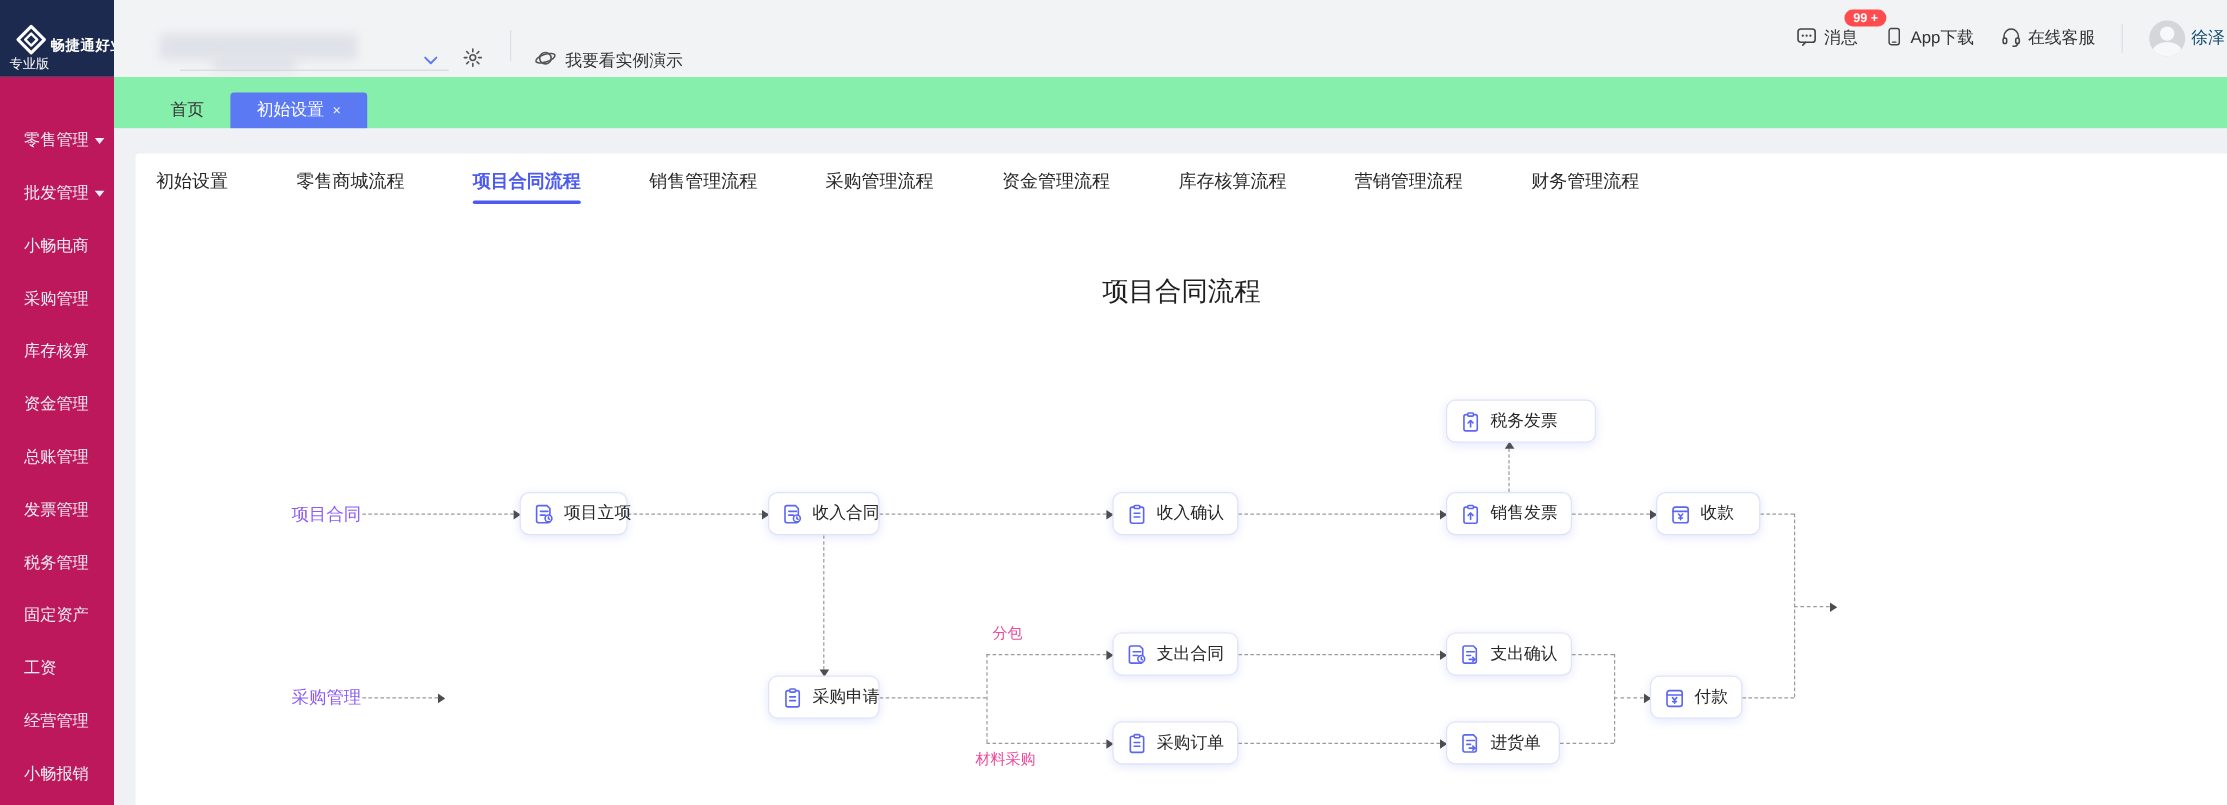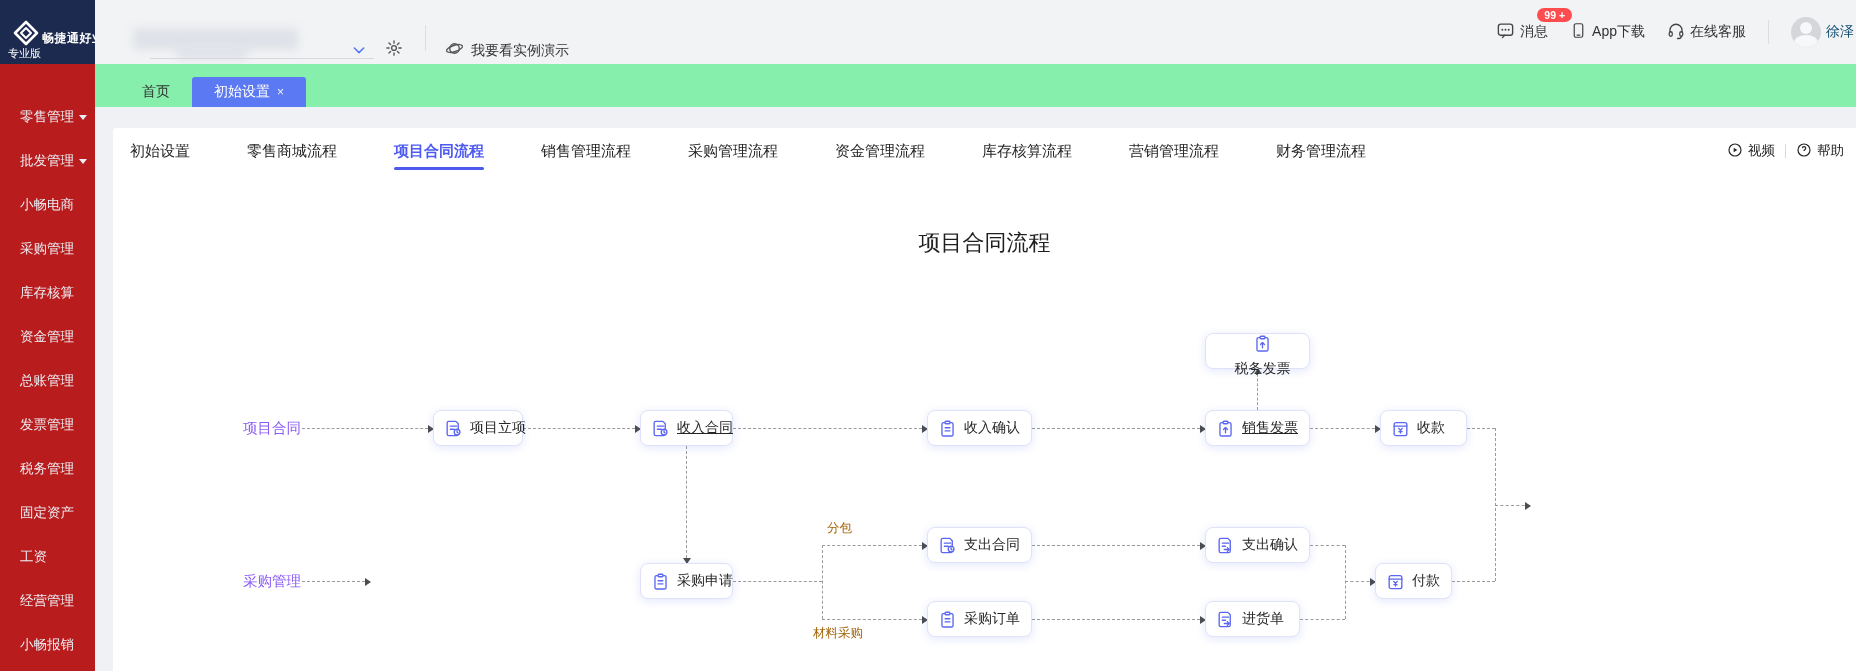--- a/index.html
+++ b/index.html
@@ -25,21 +25,21 @@
   .tb-item { display:flex; align-items:center; gap:5px; font-size:14px; color:#333; cursor:pointer; position:relative; white-space:nowrap; }
   .badge { position:absolute; top:-13px; right:-24px; background:#ff4d4f; color:#fff; font-size:10.5px; padding:1px 7px; border-radius:9px; font-weight:bold; }
   .tb-divider2 { width:1px; height:24px; background:#dcdee3; }
   .avatar { width:30px; height:30px; border-radius:50%; background:#d4d6da; position:relative; overflow:hidden; }
   .avatar::before { content:""; position:absolute; left:9px; top:5px; width:12px; height:12px; border-radius:50%; background:#f7f8f9; }
   .avatar::after { content:""; position:absolute; left:3px; top:18px; width:24px; height:16px; border-radius:50%; background:#f7f8f9; }
   .user-name { font-size:14px; color:#0c4a6e; }
 
   
   .body-row { display:flex; height:607px; }
-  .sidebar { width:95px; min-width:95px; background:#b91c1c; padding-top:31px; }
+  .sidebar { width:95px; min-width:95px; background:#be185d; padding-top:31px; }
   .side-item { height:44px; display:flex; align-items:center; padding-left:20px; color:#eceef5;
     font-size:13.5px; cursor:pointer; position:relative; white-space:nowrap; }
   .side-item .caret { margin-left:5px; width:0; height:0; border-left:4.5px solid transparent; border-right:4.5px solid transparent; border-top:5px solid #eceef5; }
 
   .right-col { flex:1; display:flex; flex-direction:column; min-width:0; }
   .window-tabs { height:43px; background:#86efac; display:flex; align-items:flex-end; padding-left:25px; }
   .wtab { height:30px; display:flex; align-items:center; justify-content:center; padding:0 22px; font-size:14px; color:#333; cursor:pointer; }
   .wtab.active { background:#5b79f2; color:#fff; border-radius:3px 3px 0 0; }
   .wtab .close-x { margin-left:7px; font-size:12px; opacity:.9; cursor:pointer; }
 
@@ -56,21 +56,21 @@
   .tool-sep { width:1px; height:14px; background:#d9d9d9; }
 
   
   .flow-layer { position:absolute; left:0; top:0; width:100%; height:100%; }
   .flow-title { position:absolute; left:0; right:0; top:100px; text-align:center; font-size:22px; font-weight:500; color:#1f1f1f; }
   .fnode { position:absolute; height:36px; background:#fff; border:1px solid #dfe2f8; border-radius:8px;
     box-shadow:0 2px 8px rgba(82,105,240,.16); display:flex; align-items:center; padding-left:10px; gap:7px;
     font-size:14px; color:#262626; cursor:pointer; white-space:nowrap; }
   .fnode .nicon { display:flex; align-items:center; }
   .row-label { position:absolute; font-size:14.5px; font-weight:500; color:#8b5cf6; white-space:nowrap; }
-  .edge-label { position:absolute; font-size:12.5px; color:#a16207; white-space:nowrap; }
+  .edge-label { position:absolute; font-size:12.5px; color:#ec4899; white-space:nowrap; }
   .edge-h { position:absolute; border-top:1.5px dashed #9b9b9b; height:0; }
   .edge-v { position:absolute; border-left:1.5px dashed #9b9b9b; width:0; }
   .arr { position:absolute; width:0; height:0; }
   .arr.r { border-top:4px solid transparent; border-bottom:4px solid transparent; border-left:6px solid #4d4d4d; right:-1px; top:-4.5px; }
   .arr.up { border-left:4px solid transparent; border-right:4px solid transparent; border-bottom:6px solid #4d4d4d; left:-4.5px; top:-1px; }
   .arr.down { border-left:4px solid transparent; border-right:4px solid transparent; border-top:6px solid #4d4d4d; left:-4.5px; bottom:-1px; }
 </style>
 </head>
 <body>
 
@@ -210,42 +210,20 @@
         <div class="flow-tabs">
           <div class="ftab">初始设置</div>
             <div class="ftab">零售商城流程</div>
             <div class="ftab active">项目合同流程</div>
             <div class="ftab">销售管理流程</div>
             <div class="ftab">采购管理流程</div>
             <div class="ftab">资金管理流程</div>
             <div class="ftab">库存核算流程</div>
             <div class="ftab">营销管理流程</div>
             <div class="ftab">财务管理流程</div>
-            <div class="corner-tools">
-            <div class="tool">
-              <span>
-                <svg width="16" height="16" viewBox="0 0 24 24" fill="none" stroke="#262626" stroke-width="1.8">
-                    <circle cx="12" cy="12" r="9"></circle>
-                    <path d="M10 8.5v7l5.5-3.5z" fill="#262626" stroke="none"></path>
-                  </svg>
-              </span>
-              <span>视频</span>
-            </div>
-            <div class="tool-sep"></div>
-            <div class="tool">
-              <span>
-                <svg width="16" height="16" viewBox="0 0 24 24" fill="none" stroke="#262626" stroke-width="1.8">
-                    <circle cx="12" cy="12" r="9"></circle>
-                    <path d="M9.6 9.2a2.5 2.5 0 1 1 3.3 2.6c-.8.3-.9 1-.9 1.7"></path>
-                    <path d="M12 16.8h.01" stroke-width="2.4"></path>
-                  </svg>
-              </span>
-              <span>帮助</span>
-            </div>
-          </div>
         </div>
         <div class="flow-layer">
           <div class="flow-title">项目合同流程</div>
         <div class="row-label" style="left: 130px; top: 291px;">项目合同</div>
             <div class="row-label" style="left: 130px; top: 444px;">采购管理</div>
             <div class="edge-label" style="left: 714px; top: 392px;">分包</div>
             <div class="edge-label" style="left: 700px; top: 497px;">材料采购</div>
             <div class="edge-h" style="left: 189px; top: 300px; width: 131px;">
               <span class="arr r"></span>
             </div>
@@ -289,21 +267,21 @@
             <div class="edge-v" style="left: 1232px; top: 417px; height: 74px;"></div>
             <div class="edge-h" style="left: 1232px; top: 453px; width: 30px;">
               <span class="arr r"></span>
             </div>
             <div class="edge-h" style="left: 1354px; top: 300px; width: 28px;"></div>
             <div class="edge-v" style="left: 1382px; top: 300px; height: 153px;"></div>
             <div class="edge-h" style="left: 1339px; top: 453px; width: 43px;"></div>
             <div class="edge-h" style="left: 1382px; top: 377px; width: 35px;">
               <span class="arr r"></span>
             </div>
-            <div class="fnode" style="left: 1092px; top: 205px; width: 105px; flex-direction: column;">
+            <div class="fnode" style="left: 1092px; top: 205px; width: 125px;">
               <span class="nicon">
                 <svg width="19" height="19" viewBox="0 0 24 24" fill="none" stroke="#5b67f1" stroke-width="1.7" stroke-linecap="round" stroke-linejoin="round">
                   <rect x="5" y="4.5" width="14" height="17" rx="2"></rect>
                   <rect x="9" y="2.8" width="6" height="3.2" rx="1" fill="#fff"></rect>
                   <path d="M12 17.5v-6.5"></path>
                   <path d="M9.5 13.2 12 10.7l2.5 2.5"></path>
                 </svg>
               </span>
               <span>税务发票</span>
             </div>
@@ -311,42 +289,42 @@
               <span class="nicon">
                 <svg width="19" height="19" viewBox="0 0 24 24" fill="none" stroke="#5b67f1" stroke-width="1.7" stroke-linecap="round" stroke-linejoin="round">
                   <path d="M6 3h9l3 3v13a2 2 0 0 1-2 2H6a2 2 0 0 1-2-2V5a2 2 0 0 1 2-2z"></path>
                   <path d="M8 9h8M8 13h5"></path>
                   <circle cx="16.5" cy="16.5" r="3.6" fill="#fff"></circle>
                   <path d="M16.5 14.9v1.8l1.2.8"></path>
                 </svg>
               </span>
               <span>项目立项</span>
             </div>
-            <div class="fnode" style="left: 527px; top: 282px; width: 93px; text-decoration: underline;">
+            <div class="fnode" style="left: 527px; top: 282px; width: 93px;">
               <span class="nicon">
                 <svg width="19" height="19" viewBox="0 0 24 24" fill="none" stroke="#5b67f1" stroke-width="1.7" stroke-linecap="round" stroke-linejoin="round">
                   <path d="M6 3h9l3 3v13a2 2 0 0 1-2 2H6a2 2 0 0 1-2-2V5a2 2 0 0 1 2-2z"></path>
                   <path d="M8 9h8M8 13h5"></path>
                   <circle cx="16.5" cy="16.5" r="3.6" fill="#fff"></circle>
                   <path d="M16.5 14.9v1.8l1.2.8"></path>
                 </svg>
               </span>
               <span>收入合同</span>
             </div>
             <div class="fnode" style="left: 814px; top: 282px; width: 105px;">
               <span class="nicon">
                 <svg width="19" height="19" viewBox="0 0 24 24" fill="none" stroke="#5b67f1" stroke-width="1.7" stroke-linecap="round" stroke-linejoin="round">
                   <rect x="5" y="4.5" width="14" height="17" rx="2"></rect>
                   <rect x="9" y="2.8" width="6" height="3.2" rx="1" fill="#fff"></rect>
                   <path d="M9 11h6M9 15h6"></path>
                 </svg>
               </span>
               <span>收入确认</span>
             </div>
-            <div class="fnode" style="left: 1092px; top: 282px; width: 105px; text-decoration: underline;">
+            <div class="fnode" style="left: 1092px; top: 282px; width: 105px;">
               <span class="nicon">
                 <svg width="19" height="19" viewBox="0 0 24 24" fill="none" stroke="#5b67f1" stroke-width="1.7" stroke-linecap="round" stroke-linejoin="round">
                   <rect x="5" y="4.5" width="14" height="17" rx="2"></rect>
                   <rect x="9" y="2.8" width="6" height="3.2" rx="1" fill="#fff"></rect>
                   <path d="M12 17.5v-6.5"></path>
                   <path d="M9.5 13.2 12 10.7l2.5 2.5"></path>
                 </svg>
               </span>
               <span>销售发票</span>
             </div>

